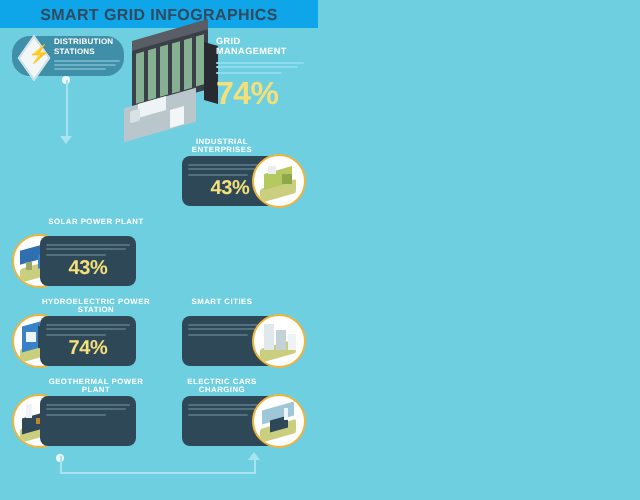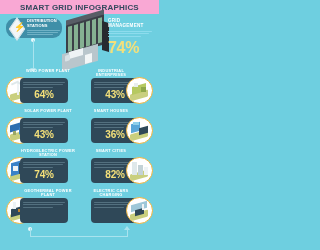--- a/index.html
+++ b/index.html
@@ -7,21 +7,21 @@
     width:159px;height:250px;overflow:hidden;
     background:#6ecfe0;
     font-family:"Liberation Sans",sans-serif;
     -webkit-font-smoothing:none;
   }
   .page{position:relative;width:159px;height:250px;overflow:hidden;background:#6ecfe0;}
 
   
   .header{
     position:absolute;left:0;top:0;width:159px;height:14px;
-    background:#f9a8d4;
+    background:#0ea5e9;
     display:flex;align-items:center;justify-content:center;
   }
   .header .title{
     font-size:8px;font-weight:bold;color:#34495e;letter-spacing:.2px;
     white-space:nowrap;
   }
 
   
   .hero{position:absolute;left:0;top:14px;width:159px;height:54px;}
   .hero-bg{position:absolute;inset:0;background:#6ecfe0;}
@@ -240,37 +240,20 @@
     </div>
 
     <div class="conn-dot"></div>
     <div class="conn-v"></div>
     <div class="conn-arrow"></div>
   </div>
 
   <div class="rows">
 
     <div class="row">
-      <div class="card left">
-        <div class="bubble">
-          <div class="plate"></div>
-          <div class="s1" style="left:10px;top:4px;width:2px;height:13px;background:#eef3f5;"></div>
-          <div class="s2" style="left:4px;top:4px;width:8px;height:2px;background:#dfe8ea;transform:rotate(-25deg);"></div>
-          <div class="s3" style="left:10px;top:5px;width:8px;height:2px;background:#dfe8ea;transform:rotate(25deg);"></div>
-        </div>
-        <div class="cap">WIND POWER PLANT</div>
-        <div class="panel">
-          <div class="pl">
-              <i></i>
-              <i></i>
-              <i></i>
-            </div>
-          <div class="pct">64%</div>
-        </div>
-      </div>
       <div class="card right">
         <div class="cap">INDUSTRIAL ENTERPRISES</div>
         <div class="panel">
           <div class="pl">
               <i></i>
               <i></i>
               <i></i>
             </div>
           <div class="pct">43%</div>
         </div>
@@ -294,37 +277,20 @@
         <div class="cap">SOLAR POWER PLANT</div>
         <div class="panel">
           <div class="pl">
               <i></i>
               <i></i>
               <i></i>
             </div>
           <div class="pct">43%</div>
         </div>
       </div>
-      <div class="card right">
-        <div class="cap">SMART HOUSES</div>
-        <div class="panel">
-          <div class="pl">
-              <i></i>
-              <i></i>
-              <i></i>
-            </div>
-          <div class="pct">36%</div>
-        </div>
-        <div class="bubble">
-          <div class="plate"></div>
-          <div class="s1" style="left:4px;top:5px;width:9px;height:9px;background:#5aa7d8;transform:skewY(-16deg);"></div>
-          <div class="s2" style="left:12px;top:9px;width:9px;height:7px;background:#2f4858;transform:skewY(-16deg);"></div>
-          <div class="s3" style="left:6px;top:4px;width:6px;height:3px;background:#8fd0ea;"></div>
-        </div>
-      </div>
     </div>
 
     <div class="row">
       <div class="card left">
         <div class="bubble">
           <div class="plate"></div>
           <div class="s1" style="left:4px;top:4px;width:9px;height:13px;background:#3a82c8;transform:skewY(-16deg);"></div>
           <div class="s2" style="left:12px;top:6px;width:8px;height:11px;background:#2f4858;transform:skewY(16deg);"></div>
           <div class="s3" style="left:6px;top:8px;width:5px;height:5px;background:#eef3f5;"></div>
         </div>
@@ -339,21 +305,20 @@
         </div>
       </div>
       <div class="card right">
         <div class="cap">SMART CITIES</div>
         <div class="panel">
           <div class="pl">
               <i></i>
               <i></i>
               <i></i>
             </div>
-          <div class="pct">82%</div>
         </div>
         <div class="bubble">
           <div class="plate"></div>
           <div class="s1" style="left:5px;top:4px;width:5px;height:13px;background:#dfe8ea;"></div>
           <div class="s2" style="left:11px;top:7px;width:5px;height:10px;background:#c3d2d6;"></div>
           <div class="s3" style="left:17px;top:9px;width:4px;height:8px;background:#eef3f5;"></div>
         </div>
       </div>
     </div>
 

